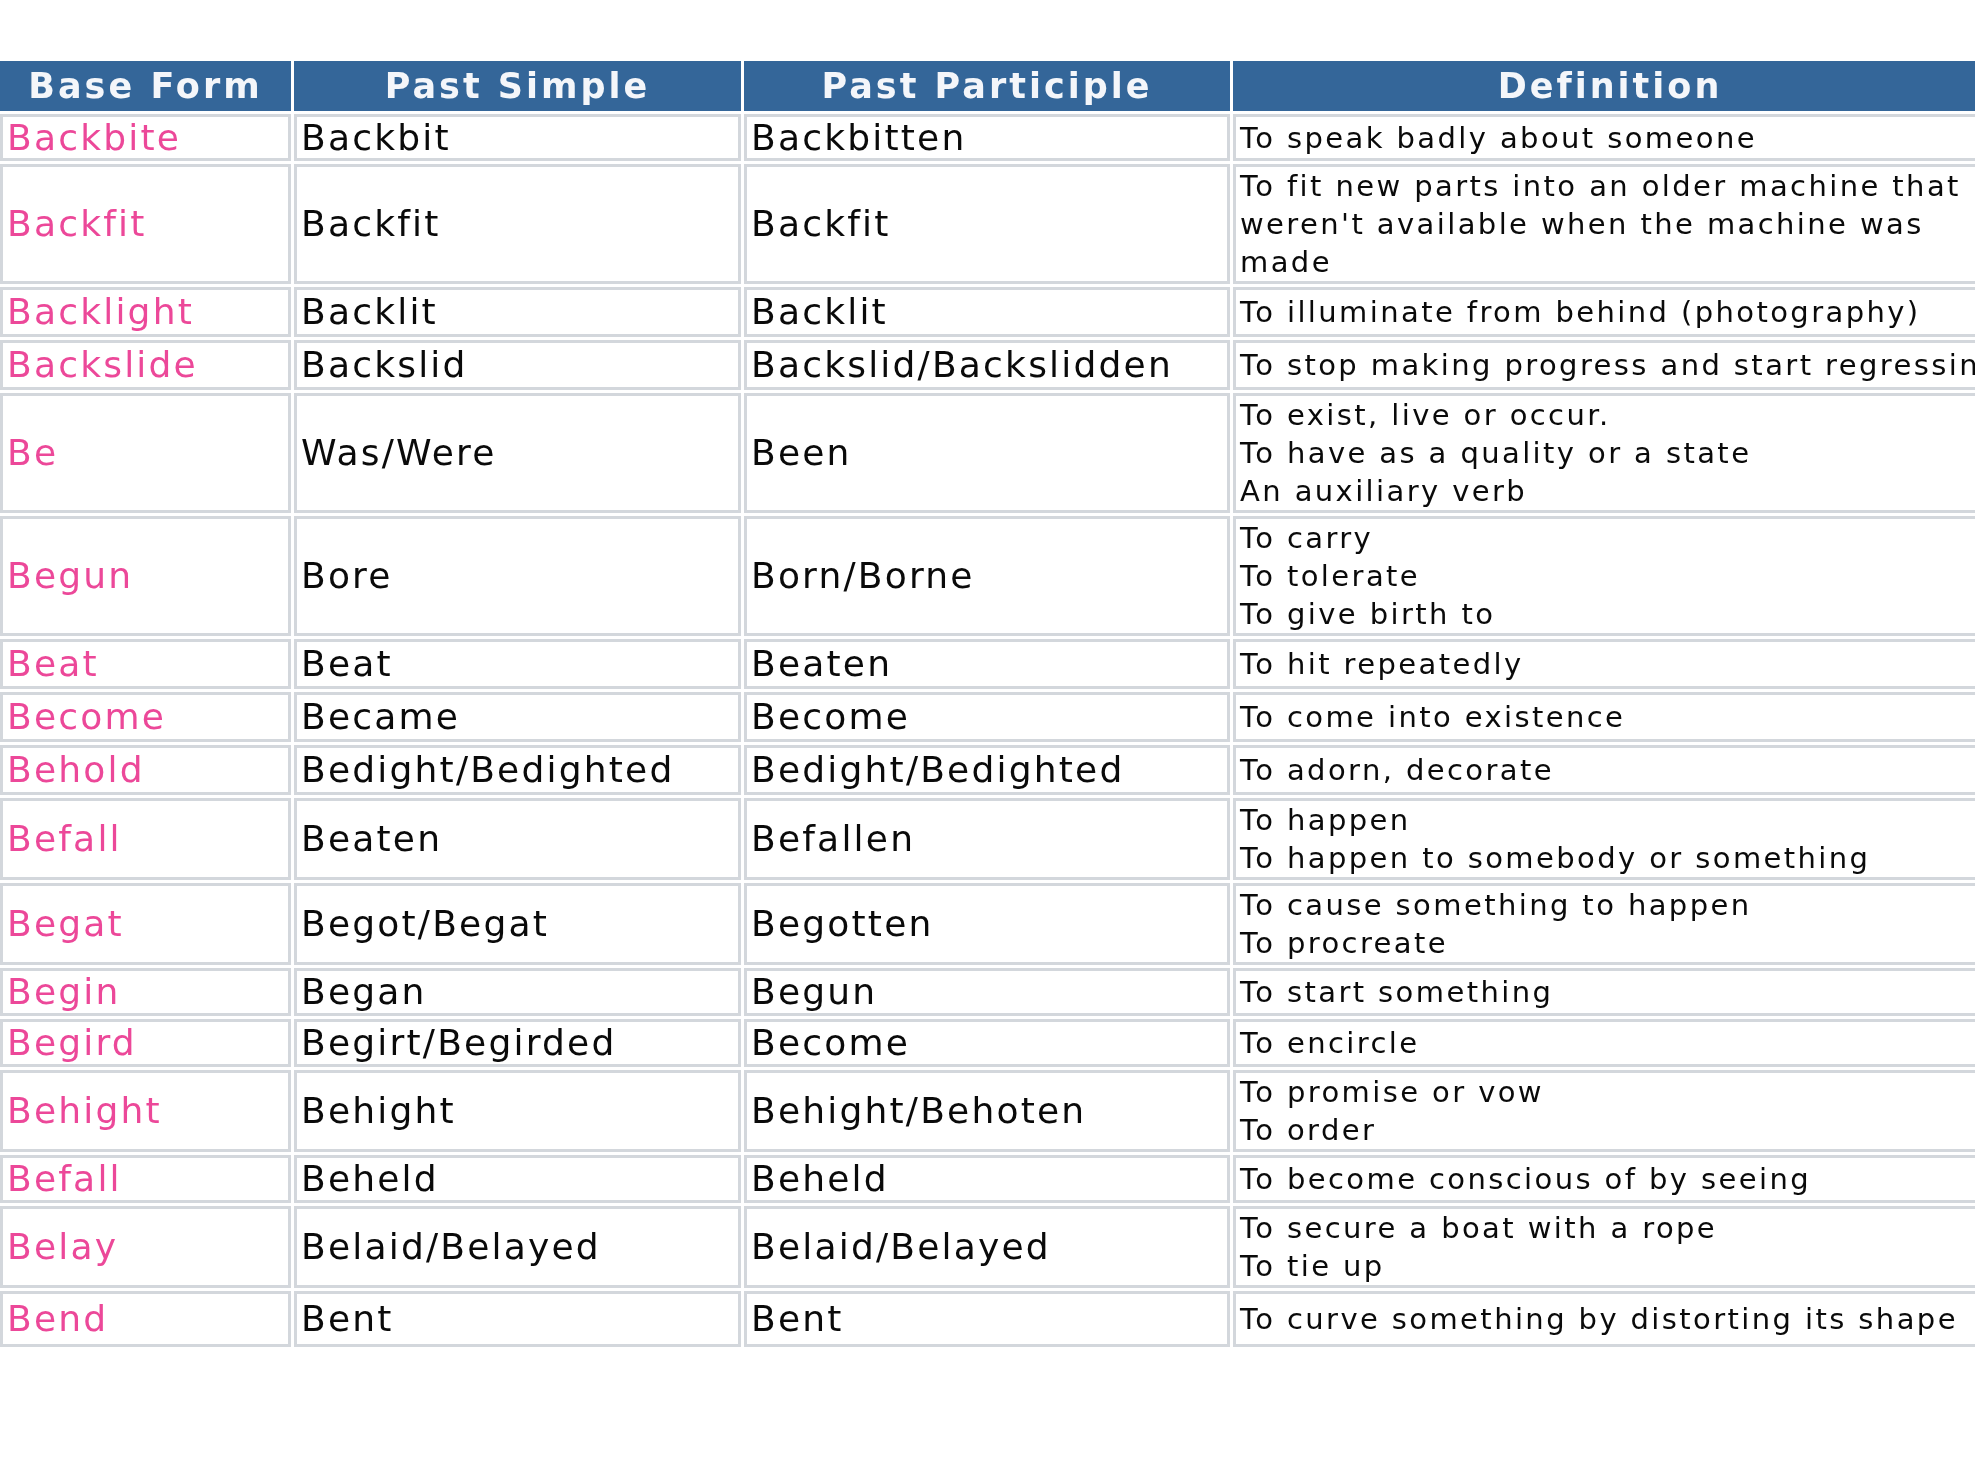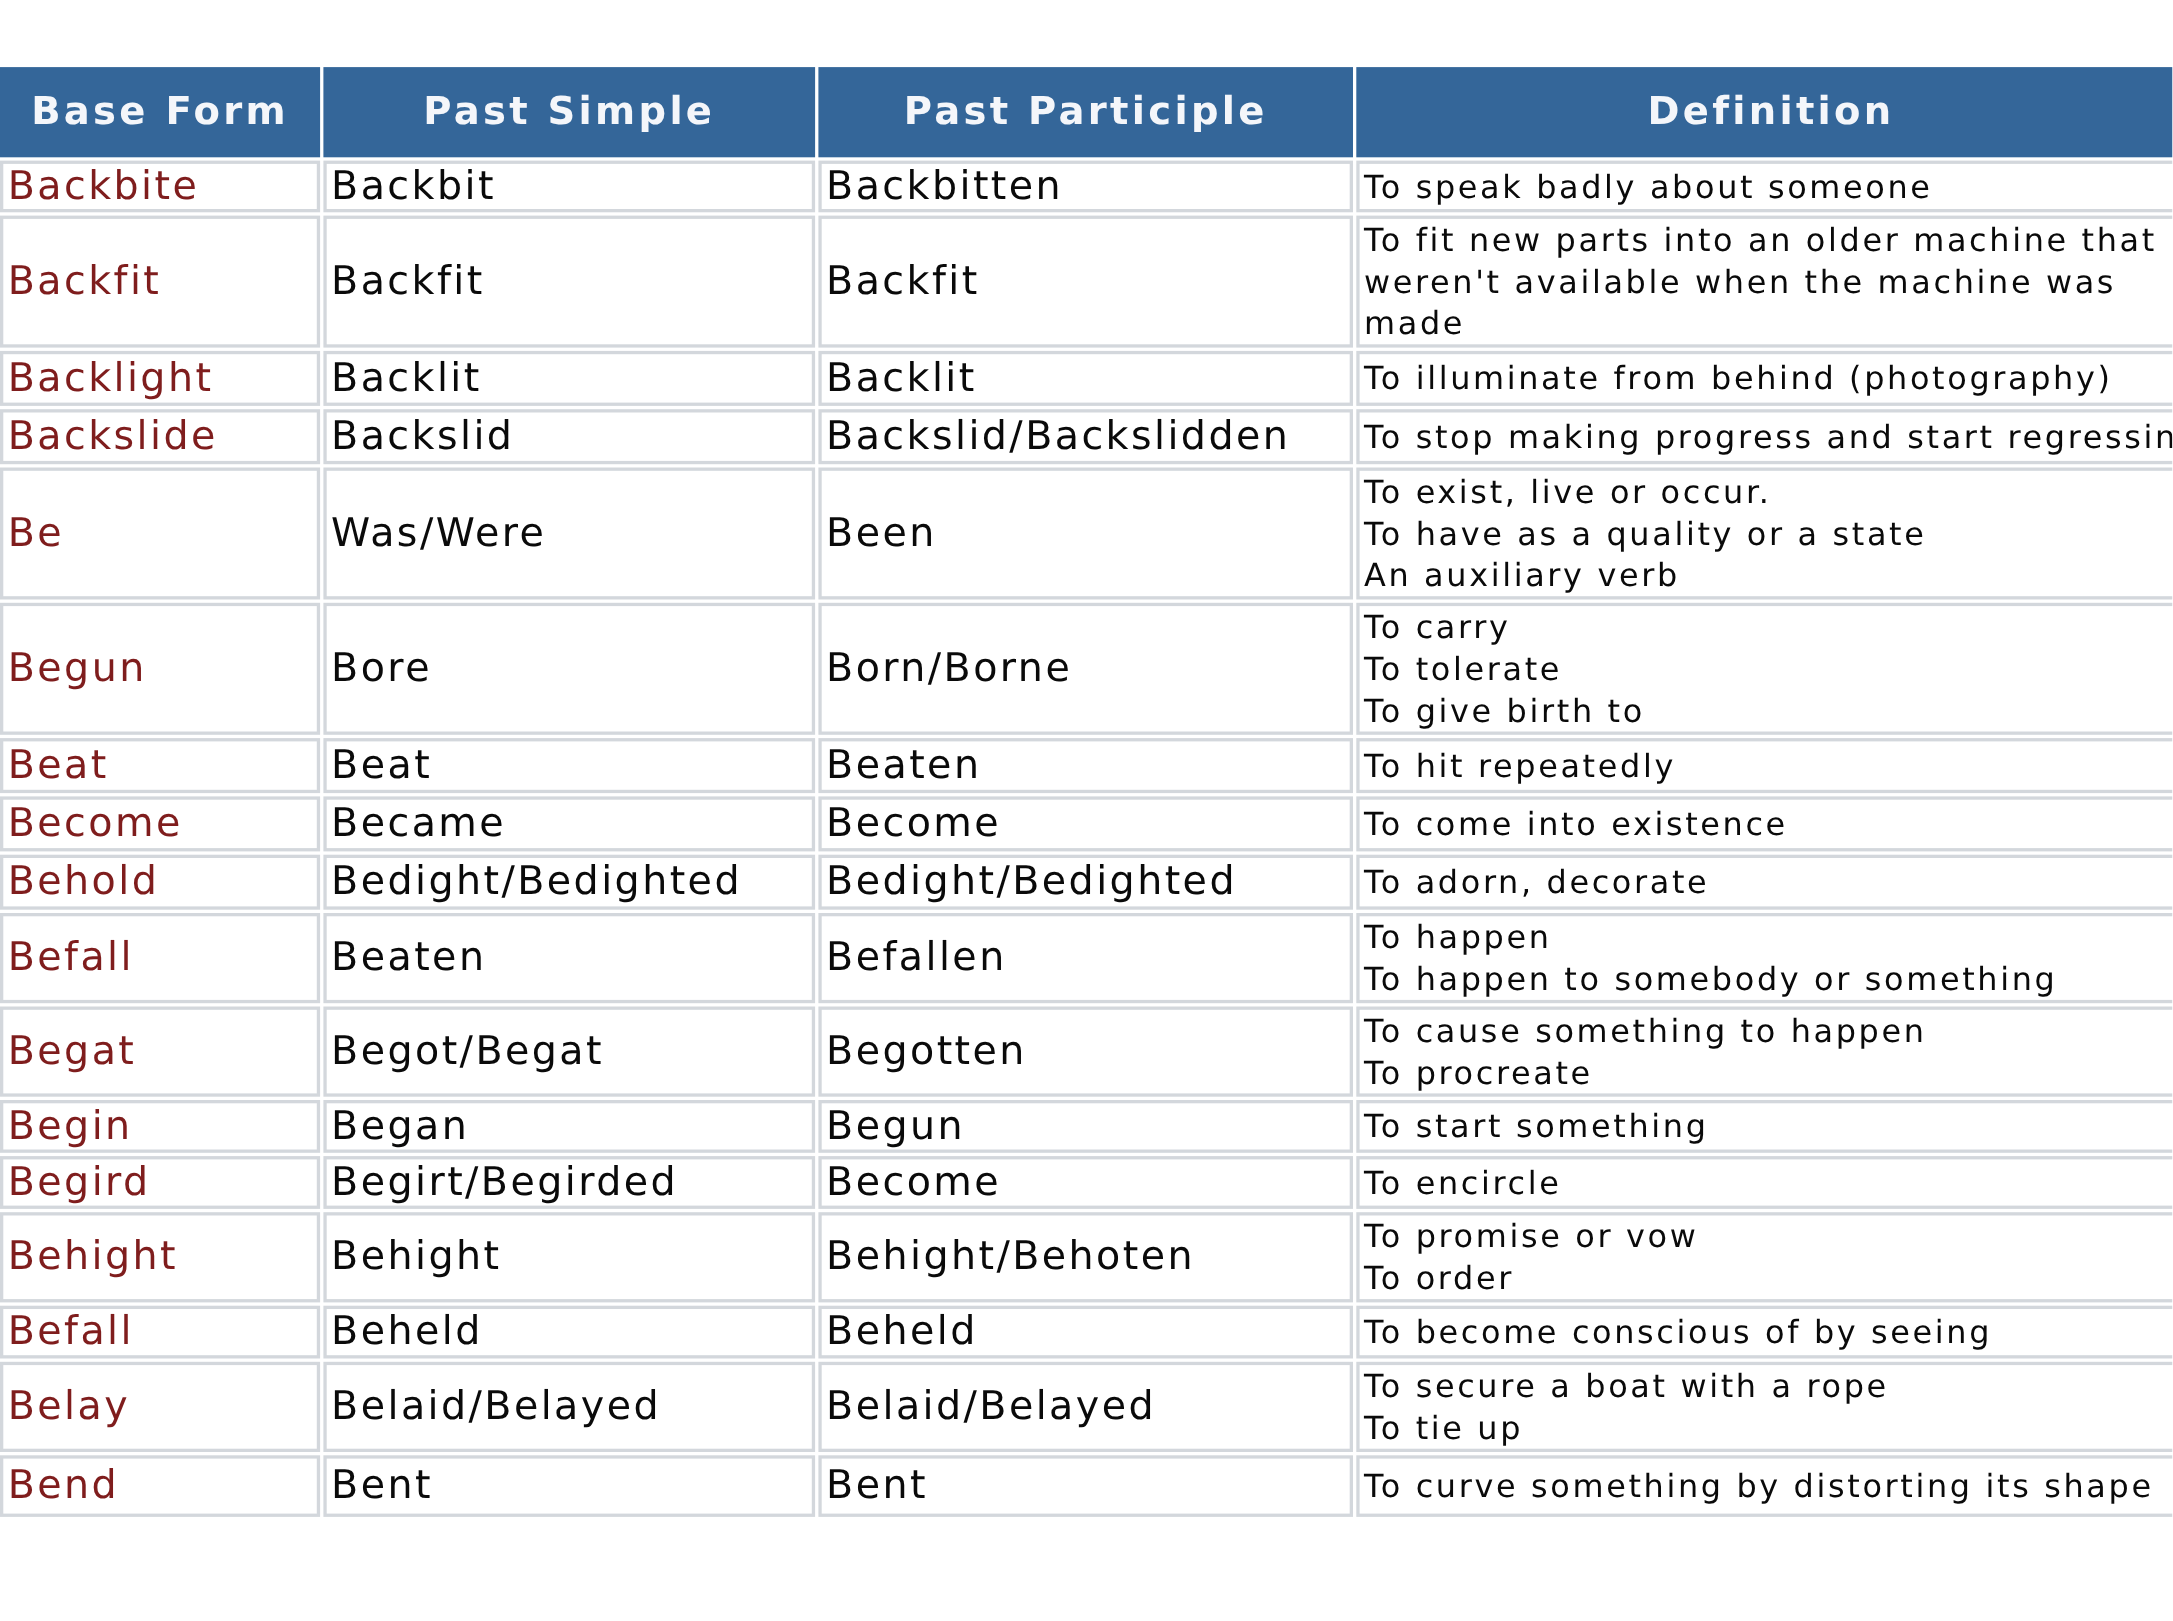--- a/index.html
+++ b/index.html
@@ -32,21 +32,21 @@
     table.verbs col.c2 { width: 447px; }
     table.verbs col.c3 { width: 486px; }
     table.verbs col.c4 { width: 754px; }
     th {
       background: #346699;
       color: #f4f6fa;
       font-weight: bold;
       font-size: 35px;
       letter-spacing: 3px;
       height: 50px;
-      padding: 16px;
+      padding: 0;
       text-align: center;
       vertical-align: middle;
       border: 0;
     }
     td {
       border: 3px solid #d3d7dc;
       padding: 0 0 0 4px;
       vertical-align: middle;
       color: #0a0a0a;
       font-size: 36px;
@@ -60,21 +60,21 @@
     td.def {
       font-size: 29px;
       letter-spacing: 2.4px;
       line-height: 38px;
       white-space: nowrap;
     }
     td.def .line {
       display: block;
     }
     a.verb-link {
-      color: #7f1d1d;
+      color: #ec4899;
       text-decoration: none;
     }
   </style>
 </head>
 <body>
 
 <div class="page">
   <table class="verbs">
     <colgroup>
       <col class="c1">

